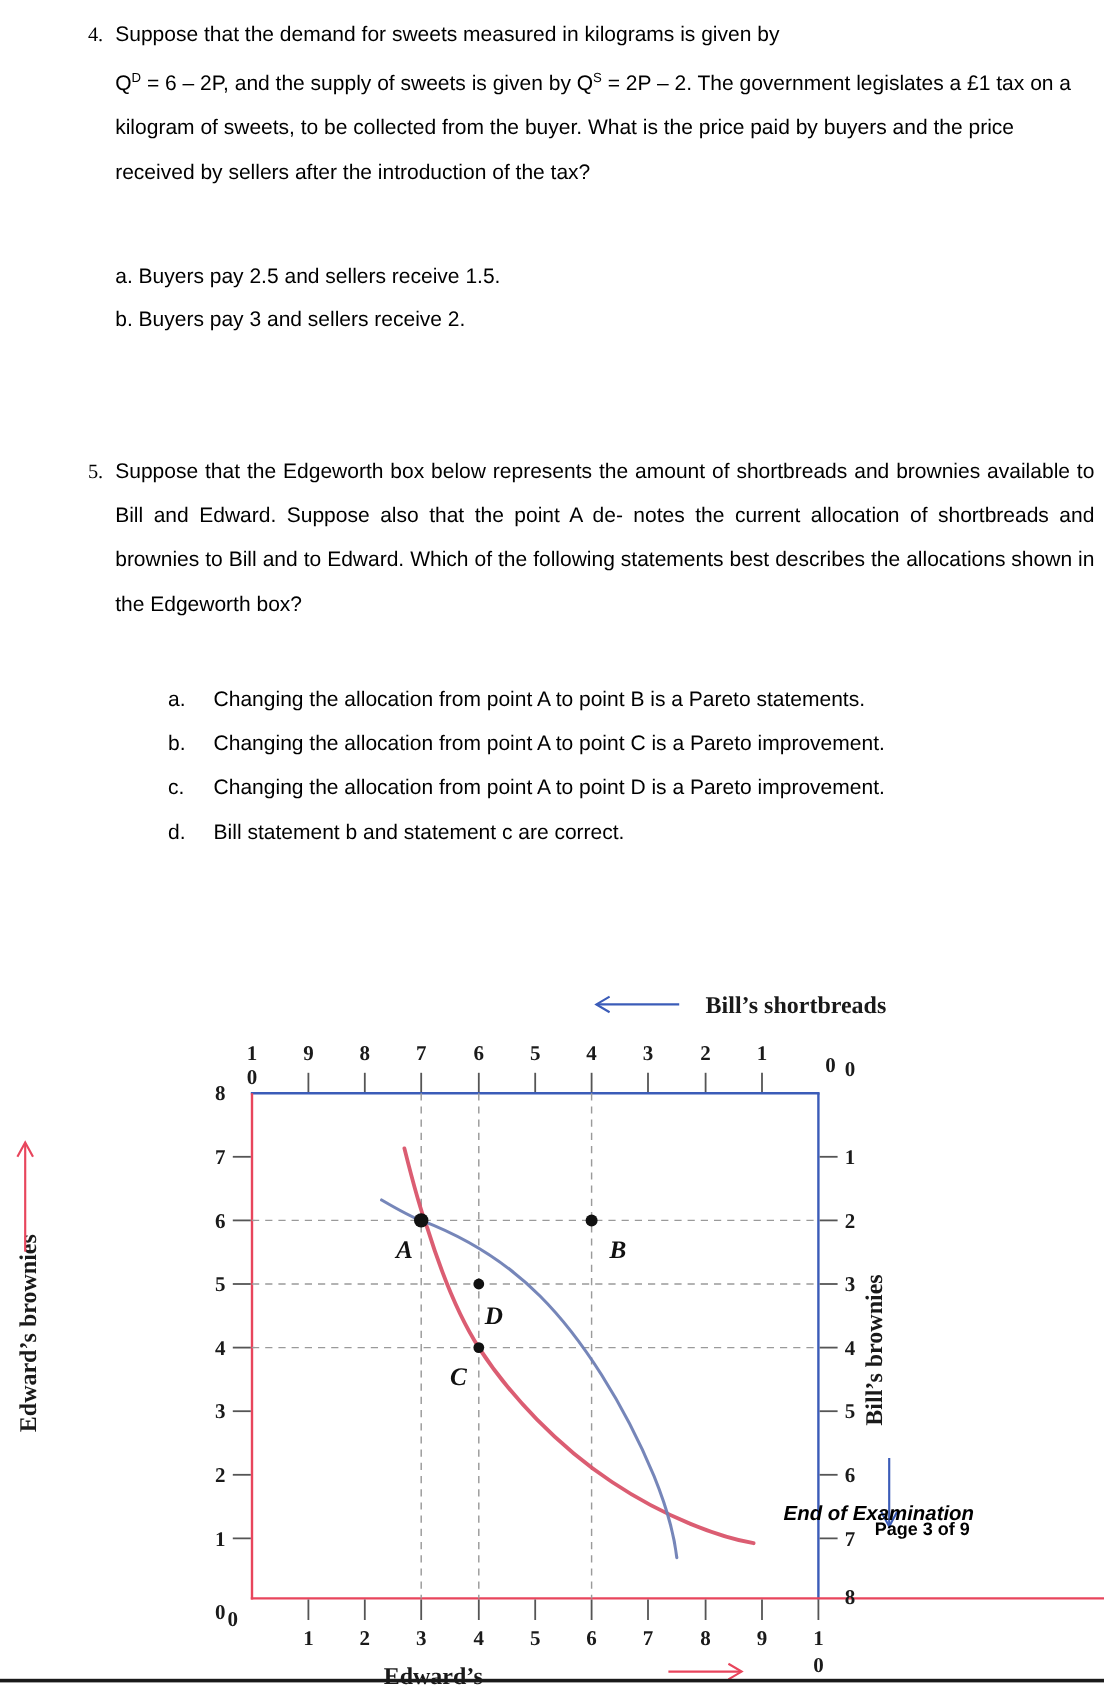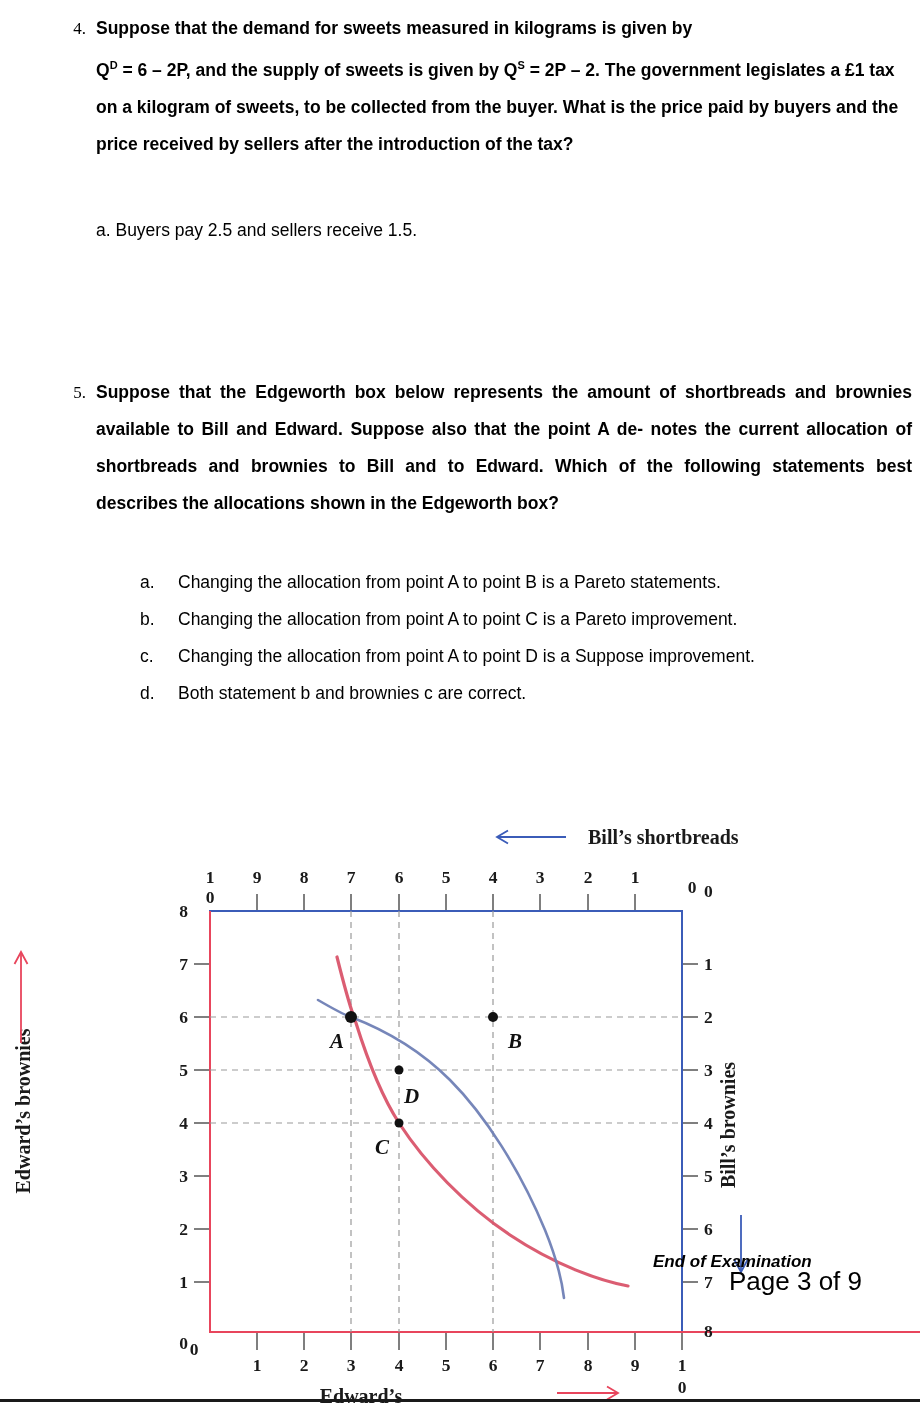--- a/index.html
+++ b/index.html
@@ -26,21 +26,20 @@
     font-size: 17px;
     width: 34px;
     flex: 0 0 34px;
     text-align: right;
     padding-right: 10px;
     line-height: 37px;
   }
   .qbody {
     font-size: 17.5px;
     line-height: 37px;
-    font-weight: bold;
   }
 
   #q4 { left: 52px; top: 10px; width: 860px; }
   #q4 .qbody { width: 820px; }
 
   #q5 { left: 52px; top: 374px; width: 860px; }
   #q5 .qbody { width: 820px; text-align: justify; }
 
   .q4opts {
     position: absolute;
@@ -93,22 +92,22 @@
     top: 1240px;
     font-size: 17px;
     font-weight: bold;
     font-style: italic;
     white-space: nowrap;
     margin-top: 12px;
   }
   #page-of {
     left: 729px;
     top: 1266px;
-    font-size: 26px;
-    font-weight: normal;
+    font-size: 15px;
+    font-weight: bold;
     white-space: nowrap;
   }
   #page-rule {
     position: absolute;
     left: 0;
     top: 1399px;
     width: 920px;
     height: 3px;
     background: #1a1a1a;
   }
@@ -122,20 +121,21 @@
     Suppose that the demand for sweets measured in kilograms is given by<br>
     Q<sup style="font-size:11px">D</sup> = 6 – 2P, and the supply of sweets is given by Q<sup style="font-size:11px">S</sup> = 2P – 2. The government
     legislates a £1 tax on a kilogram of sweets, to be collected from the buyer. What
     is the price paid by buyers and the price received by sellers after the introduction
     of the tax?
   </div>
 </div>
 
 <div class="q4opts">
   <div>a. Buyers pay 2.5 and sellers receive 1.5.</div>
+  <div>b. Buyers pay 3 and sellers receive 2.</div>
 </div>
 
 <div class="qblock" id="q5">
   <div class="qnum">5.</div>
   <div class="qbody">
     Suppose that the Edgeworth box below represents the amount of shortbreads
     and brownies available to Bill and Edward. Suppose also that the point A de-
     notes the current allocation of shortbreads and brownies to Bill and to Edward.
     Which of the following statements best describes the allocations shown in the
     Edgeworth box?
@@ -146,25 +146,25 @@
   <div class="q5opt">
     <span class="lbl">a.</span>
     <span class="txt">Changing the allocation from point A to point B is a Pareto statements.</span>
   </div>
   <div class="q5opt">
     <span class="lbl">b.</span>
     <span class="txt">Changing the allocation from point A to point C is a Pareto improvement.</span>
   </div>
   <div class="q5opt">
     <span class="lbl">c.</span>
-    <span class="txt">Changing the allocation from point A to point D is a Suppose improvement.</span>
+    <span class="txt">Changing the allocation from point A to point D is a Pareto improvement.</span>
   </div>
   <div class="q5opt last">
     <span class="lbl">d.</span>
-    <span class="txt">Both statement b and brownies c are correct.</span>
+    <span class="txt">Bill statement b and statement c are correct.</span>
   </div>
 </div>
 
 <div id="figure">
   <svg id="figsvg" width="920" height="593" viewBox="0 0 920 593">
 
     <g>
       <line x1="498" y1="22" x2="566" y2="22" stroke="#3b5cb8" stroke-width="1.8"></line>
       <polyline points="508,15.5 497,22 508,28.5" fill="none" stroke="#3b5cb8" stroke-width="1.8"></polyline>
       <text x="588" y="29" font-family="Liberation Serif, serif" font-size="20" font-weight="bold" fill="#1a1a1a">Bill’s shortbreads</text>

